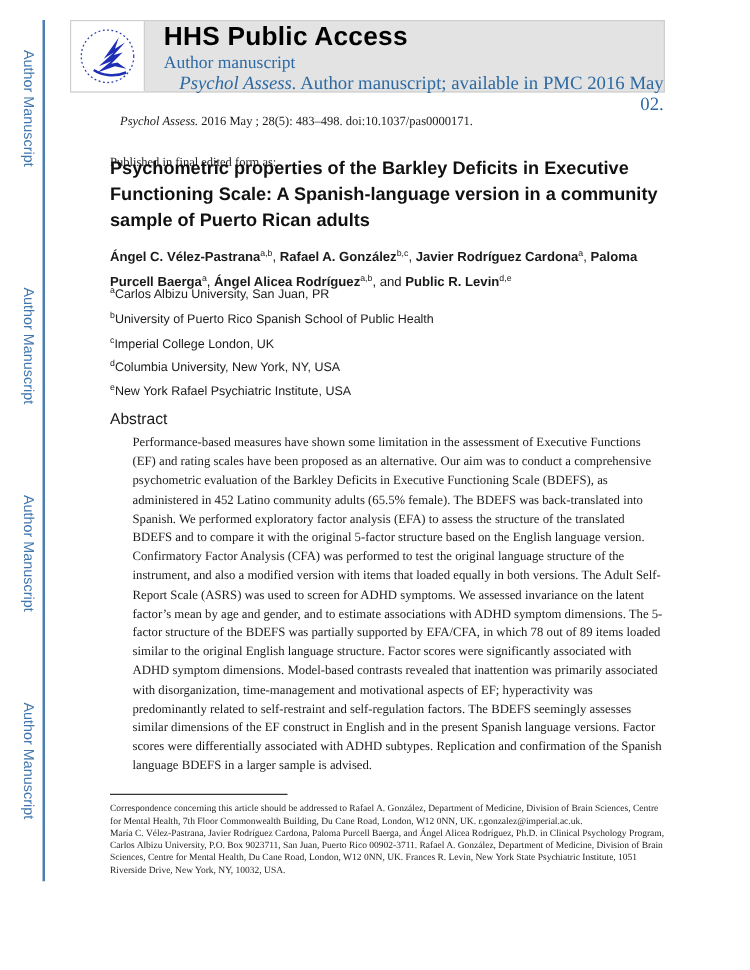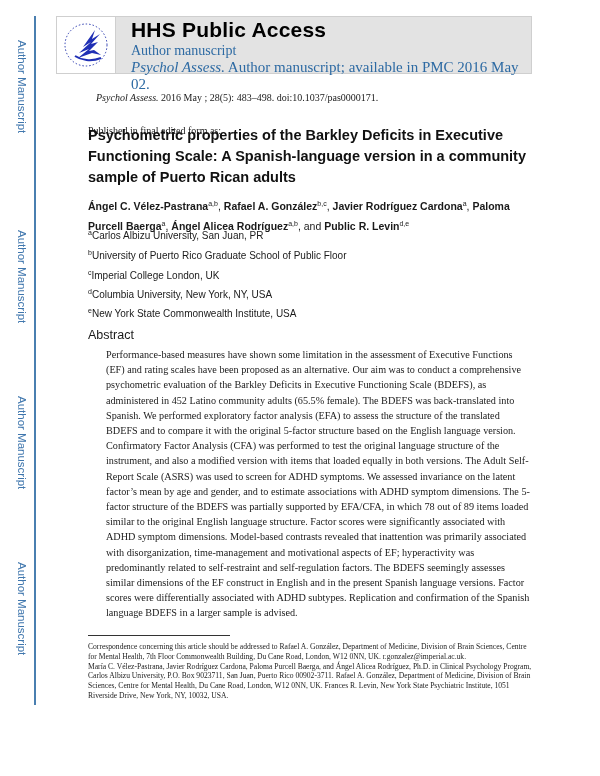--- a/index.html
+++ b/index.html
@@ -1,21 +1,21 @@
 <!DOCTYPE html>
 <html><head>
 <meta charset="utf-8">
 <style>
   html, body { margin: 0; padding: 0; background: #ffffff; }
   body { width: 600px; height: 776px; position: relative; overflow: hidden; font-family: "Liberation Serif", serif; color: #1a1a1a; }
 
   .side-line { position: absolute; left: 34px; top: 16px; width: 2px; height: 689px; background: #4a7fb0; }
   .side-label { position: absolute; left: 14px; width: 16px; font-family: "Liberation Sans", sans-serif; font-size: 11.5px; color: #3f76ad; writing-mode: vertical-rl; white-space: nowrap; line-height: 16px; }
 
-  .header-box { position: absolute; left: 56px; top: 16px; width: 476px; height: 58px; background: #e3e3e3; border: 1px solid #cfcfcf; box-sizing: border-box; }
+  .header-box { position: absolute; left: 56px; top: 16px; width: 476px; height: 58px; background: #e3e3e3; border: 1px solid #cfcfcf; box-sizing: border-box; text-align: right; }
   .logo-box { position: absolute; left: 0; top: 0; width: 58px; height: 56px; background: #ffffff; border-right: 1px solid #cfcfcf; }
   .logo-box svg { position: absolute; left: 4px; top: 3px; }
   .hhs-title { position: absolute; left: 74px; top: 1px; font-family: "Liberation Sans", sans-serif; font-weight: bold; font-size: 21px; color: #000; letter-spacing: 0.2px; }
   .hhs-sub { position: absolute; left: 74px; top: 26px; font-size: 14px; color: #2d6aa3; }
   .hhs-avail { position: absolute; left: 74px; top: 42px; font-size: 15px; color: #2d6aa3; }
   .hhs-avail i { font-style: italic; }
 
   .pub-line1 { position: absolute; left: 88px; top: 94px; font-size: 10px; margin-top: 31px; }
   .pub-line2 { position: absolute; left: 96px; top: 92px; font-size: 10px; }
   .pub-line2 i { font-style: italic; }
@@ -59,24 +59,24 @@
 <div class="pub-line1">Published in final edited form as:</div>
 <div class="pub-line2"><i>Psychol Assess.</i><span> 2016 May ; 28(5): 483–498. doi:10.1037/pas0000171.</span></div>
 
 <div class="title">Psychometric properties of the Barkley Deficits in Executive Functioning Scale: A Spanish-language version in a community sample of Puerto Rican adults</div>
 
 <div class="authors">
   <b>Ángel C. Vélez-Pastrana</b><sup>a,b</sup><span>, </span><b>Rafael A. González</b><sup>b,c</sup><span>, </span><b>Javier Rodríguez Cardona</b><sup>a</sup><span>, </span><b>Paloma Purcell Baerga</b><sup>a</sup><span>, </span><b>Ángel Alicea Rodríguez</b><sup>a,b</sup><span>, and </span><b>Public R. Levin</b><sup>d,e</sup>
 </div>
 
 <div class="aff" style="top:229px;"><sup>a</sup><span>Carlos Albizu University, San Juan, PR</span></div>
-<div class="aff" style="top:249px;"><sup>b</sup><span>University of Puerto Rico Graduate School of Public Floor</span></div>
+<div class="aff" style="top:249px;"><sup>b</sup><span>University of Puerto Rico Spanish School of Public Health</span></div>
 <div class="aff" style="top:269px;"><sup>c</sup><span>Imperial College London, UK</span></div>
 <div class="aff" style="top:288px;"><sup>d</sup><span>Columbia University, New York, NY, USA</span></div>
-<div class="aff" style="top:307px;"><sup>e</sup><span>New York State Commonwealth Institute, USA</span></div>
+<div class="aff" style="top:307px;"><sup>e</sup><span>New York Rafael Psychiatric Institute, USA</span></div>
 
 <div class="abs-head">Abstract</div>
 <div class="abs-body">Performance-based measures have shown some limitation in the assessment of Executive Functions (EF) and rating scales have been proposed as an alternative. Our aim was to conduct a comprehensive psychometric evaluation of the Barkley Deficits in Executive Functioning Scale (BDEFS), as administered in 452 Latino community adults (65.5% female). The BDEFS was back-translated into Spanish. We performed exploratory factor analysis (EFA) to assess the structure of the translated BDEFS and to compare it with the original 5-factor structure based on the English language version. Confirmatory Factor Analysis (CFA) was performed to test the original language structure of the instrument, and also a modified version with items that loaded equally in both versions. The Adult Self-Report Scale (ASRS) was used to screen for ADHD symptoms. We assessed invariance on the latent factor’s mean by age and gender, and to estimate associations with ADHD symptom dimensions. The 5-factor structure of the BDEFS was partially supported by EFA/CFA, in which 78 out of 89 items loaded similar to the original English language structure. Factor scores were significantly associated with ADHD symptom dimensions. Model-based contrasts revealed that inattention was primarily associated with disorganization, time-management and motivational aspects of EF; hyperactivity was predominantly related to self-restraint and self-regulation factors. The BDEFS seemingly assesses similar dimensions of the EF construct in English and in the present Spanish language versions. Factor scores were differentially associated with ADHD subtypes. Replication and confirmation of the Spanish language BDEFS in a larger sample is advised.</div>
 
 <div class="fn-rule"></div>
 <div class="fn">
   <div>Correspondence concerning this article should be addressed to Rafael A. González, Department of Medicine, Division of Brain Sciences, Centre for Mental Health, 7th Floor Commonwealth Building, Du Cane Road, London, W12 0NN, UK. r.gonzalez@imperial.ac.uk.</div>
   <div>María C. Vélez-Pastrana, Javier Rodríguez Cardona, Paloma Purcell Baerga, and Ángel Alicea Rodríguez, Ph.D. in Clinical Psychology Program, Carlos Albizu University, P.O. Box 9023711, San Juan, Puerto Rico 00902-3711. Rafael A. González, Department of Medicine, Division of Brain Sciences, Centre for Mental Health, Du Cane Road, London, W12 0NN, UK. Frances R. Levin, New York State Psychiatric Institute, 1051 Riverside Drive, New York, NY, 10032, USA.</div>
 </div>
 

